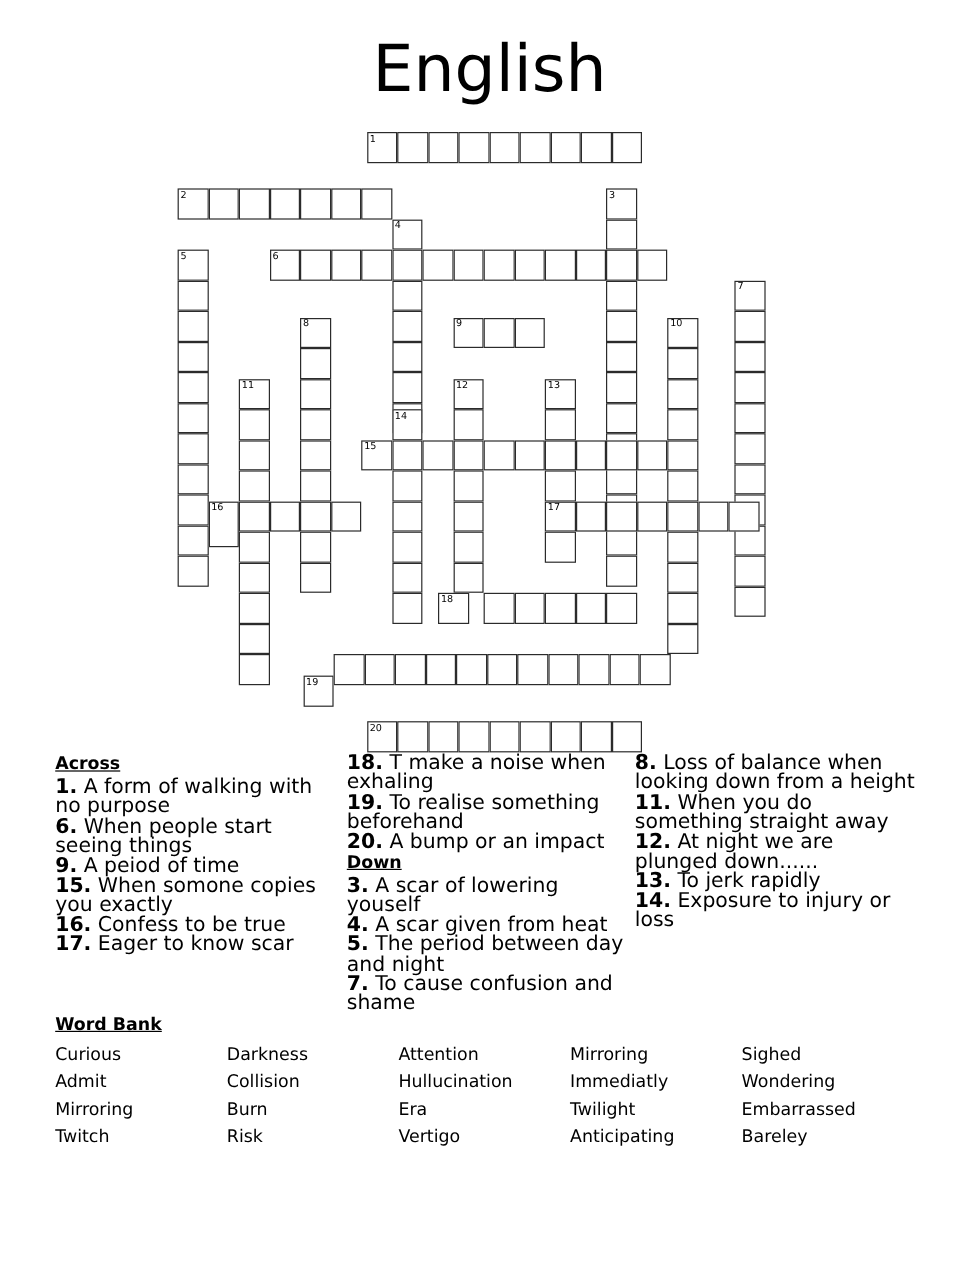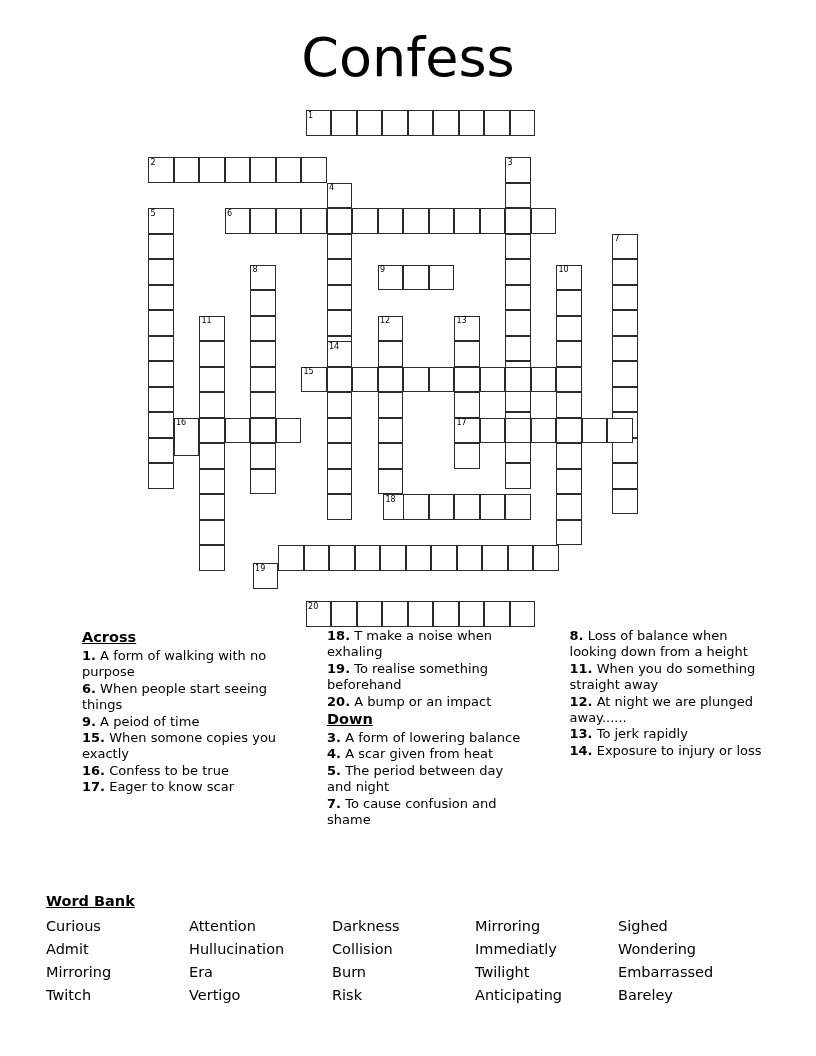--- a/index.html
+++ b/index.html
@@ -63,48 +63,47 @@
     top: 628px;
     width: 730px;
     display: flex;
     gap: 0px;
     align-items: flex-start;
   }
   .clue-col {
     width: 243px;
     padding-right: 6px;
     box-sizing: border-box;
-    margin-left: 36px;
   }
   .clue-col.col2 { width: 240px; }
   .clue-col.col3 { width: 240px; }
 
   .section-heading {
     font-size: 14.5px;
     font-weight: bold;
     text-decoration: underline;
     line-height: 19px;
     margin: 0 0 1px 0;
     font-family: "DejaVu Sans", "Liberation Sans", sans-serif;
   }
   .clue {
-    font-size: 13px;
+    font-size: 17px;
     line-height: 16.4px;
     margin: 0;
     font-family: "DejaVu Sans", "Liberation Sans", sans-serif;
   }
   .clue b {
     font-weight: bold;
   }
 
   
   #word-bank {
     position: absolute;
     left: 46px;
-    top: 892px;
+    top: 845px;
     width: 740px;
   }
   #word-bank .section-heading {
     margin-bottom: 4px;
   }
   .wb-grid {
     display: flex;
   }
   .wb-col {
     width: 143px;
@@ -112,21 +111,21 @@
   .wb-word {
     font-size: 14.5px;
     line-height: 23px;
     font-family: "DejaVu Sans", "Liberation Sans", sans-serif;
     white-space: nowrap;
   }
 </style>
 </head>
 <body>
 
-<div id="puzzle-title">Confess</div>
+<div id="puzzle-title">English</div>
 
 <div id="crossword-grid">
     <div class="cell" style="left: 305.59px; top: 110px; width: 25.5px; height: 25.5px;">
       <span class="cell-number">1</span>
     </div>
     <div class="cell" style="left: 331.09px; top: 110px; width: 25.5px; height: 25.5px;"></div>
     <div class="cell" style="left: 356.59px; top: 110px; width: 25.5px; height: 25.5px;"></div>
     <div class="cell" style="left: 382.09px; top: 110px; width: 25.5px; height: 25.5px;"></div>
     <div class="cell" style="left: 407.59px; top: 110px; width: 25.5px; height: 25.5px;"></div>
     <div class="cell" style="left: 433.09px; top: 110px; width: 25.5px; height: 25.5px;"></div>
@@ -248,21 +247,21 @@
     <div class="cell" style="left: 199px; top: 545.03px; width: 25.5px; height: 25.5px;"></div>
     <div class="cell" style="left: 377.5px; top: 315.53px; width: 25.5px; height: 25.5px;">
       <span class="cell-number">12</span>
     </div>
     <div class="cell" style="left: 377.5px; top: 341.03px; width: 25.5px; height: 25.5px;"></div>
     <div class="cell" style="left: 377.5px; top: 366.53px; width: 25.5px; height: 25.5px;"></div>
     <div class="cell" style="left: 377.5px; top: 392.03px; width: 25.5px; height: 25.5px;"></div>
     <div class="cell" style="left: 377.5px; top: 417.53px; width: 25.5px; height: 25.5px;"></div>
     <div class="cell" style="left: 377.5px; top: 443.03px; width: 25.5px; height: 25.5px;"></div>
     <div class="cell" style="left: 377.5px; top: 468.53px; width: 25.5px; height: 25.5px;"></div>
-    <div class="cell" style="left: 383px; top: 494.03px; width: 25.5px; height: 25.5px; text-align: right;">
+    <div class="cell" style="left: 365px; top: 494.03px; width: 25.5px; height: 25.5px; text-align: right;">
       <span class="cell-number">18</span>
     </div>
     <div class="cell" style="left: 454px; top: 315.53px; width: 25.5px; height: 25.5px;">
       <span class="cell-number">13</span>
     </div>
     <div class="cell" style="left: 454px; top: 341.03px; width: 25.5px; height: 25.5px;"></div>
     <div class="cell" style="left: 454px; top: 366.53px; width: 25.5px; height: 25.5px;"></div>
     <div class="cell" style="left: 454px; top: 392.03px; width: 25.5px; height: 25.5px;"></div>
     <div class="cell" style="left: 454px; top: 417.53px; width: 25.5px; height: 25.5px;">
       <span class="cell-number">17</span>
@@ -341,57 +340,57 @@
       </div>
   </div>
   <div class="clue-col col2">
     <div id="across-col2">
         <div class="clue"><b>18.</b><span> T make a noise when exhaling</span></div>
         <div class="clue"><b>19.</b><span> To realise something beforehand</span></div>
         <div class="clue"><b>20.</b><span> A bump or an impact</span></div>
       </div>
     <div class="section-heading">Down</div>
     <div id="down-col2">
-        <div class="clue"><b>3.</b><span> A form of lowering balance</span></div>
+        <div class="clue"><b>3.</b><span> A scar of lowering youself</span></div>
         <div class="clue"><b>4.</b><span> A scar given from heat</span></div>
         <div class="clue"><b>5.</b><span> The period between day and night</span></div>
         <div class="clue"><b>7.</b><span> To cause confusion and shame</span></div>
       </div>
   </div>
   <div class="clue-col col3">
     <div id="down-col3">
         <div class="clue"><b>8.</b><span> Loss of balance when looking down from a height</span></div>
         <div class="clue"><b>11.</b><span> When you do something straight away</span></div>
-        <div class="clue"><b>12.</b><span> At night we are plunged away......</span></div>
+        <div class="clue"><b>12.</b><span> At night we are plunged down......</span></div>
         <div class="clue"><b>13.</b><span> To jerk rapidly</span></div>
         <div class="clue"><b>14.</b><span> Exposure to injury or loss</span></div>
       </div>
   </div>
 </div>
 
 <div id="word-bank">
   <div class="section-heading">Word Bank</div>
   <div class="wb-grid" id="wb-grid">
       <div class="wb-col">
         <div class="wb-word">Curious</div>
         <div class="wb-word">Admit</div>
         <div class="wb-word">Mirroring</div>
         <div class="wb-word">Twitch</div>
       </div>
       <div class="wb-col">
+        <div class="wb-word">Darkness</div>
+        <div class="wb-word">Collision</div>
+        <div class="wb-word">Burn</div>
+        <div class="wb-word">Risk</div>
+      </div>
+      <div class="wb-col">
         <div class="wb-word">Attention</div>
         <div class="wb-word">Hullucination</div>
         <div class="wb-word">Era</div>
         <div class="wb-word">Vertigo</div>
-      </div>
-      <div class="wb-col">
-        <div class="wb-word">Darkness</div>
-        <div class="wb-word">Collision</div>
-        <div class="wb-word">Burn</div>
-        <div class="wb-word">Risk</div>
       </div>
       <div class="wb-col">
         <div class="wb-word">Mirroring</div>
         <div class="wb-word">Immediatly</div>
         <div class="wb-word">Twilight</div>
         <div class="wb-word">Anticipating</div>
       </div>
       <div class="wb-col">
         <div class="wb-word">Sighed</div>
         <div class="wb-word">Wondering</div>

